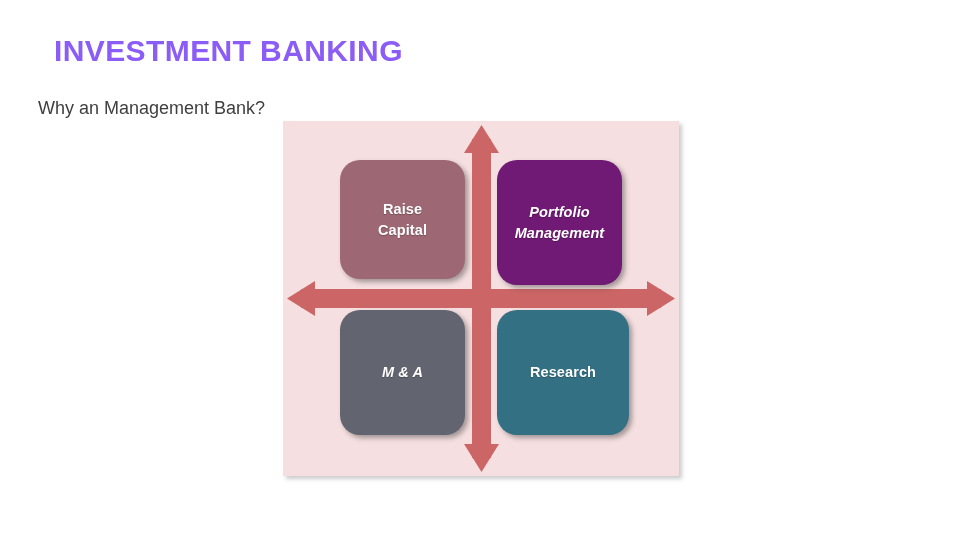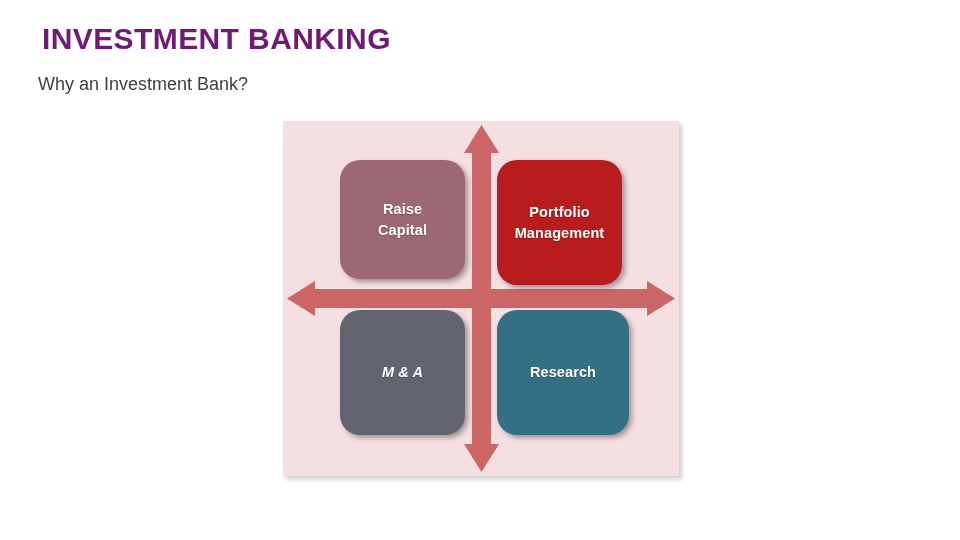--- a/index.html
+++ b/index.html
@@ -18,24 +18,24 @@
   
   #slide-header {
     position: absolute;
     left: 38px;
     top: 18px;
     width: 860px;
   }
   #page-title {
     font-size: 30px;
     font-weight: bold;
-    color: #701a75;
+    color: #8b5cf6;
     letter-spacing: 0.4px;
     line-height: 1.1;
-    margin: 4px;
+    margin: 16px;
     white-space: nowrap;
   }
   #page-subtitle {
     font-size: 18px;
     font-weight: normal;
     color: #3f3f3f;
     margin: 0;
     padding-top: 16px;
     line-height: 1.1;
     white-space: nowrap;
@@ -98,21 +98,21 @@
   }
   #quad-research {
     left: 214px; top: 189px; width: 132px; height: 125px;
   }
 </style>
 </head>
 <body>
 
 <div id="slide-header">
   <h1 id="page-title">INVESTMENT BANKING</h1>
-  <h2 id="page-subtitle">Why an Investment Bank?</h2>
+  <h2 id="page-subtitle">Why an Management Bank?</h2>
 </div>
 
 <div id="diagram-panel">
   <div id="diagram-stage">
 
     <svg id="cross-arrows" viewBox="0 0 396 355">
 
       <g>
         <rect x="189" y="18" width="19" height="319" fill="#cc6666"></rect>
         <polygon points="198.5,4 216,32 181,32" fill="#cc6666"></polygon>
@@ -124,21 +124,21 @@
         <polygon points="4,177.5 32,160 32,195" fill="#cc6666"></polygon>
         <polygon points="392,177.5 364,160 364,195" fill="#cc6666"></polygon>
       </g>
     </svg>
 
     <div class="quad-box" id="quad-raise-capital" style="background:#9d6873;">
       <span class="quad-label">Raise
 Capital</span>
     </div>
 
-    <div class="quad-box" id="quad-portfolio-management" style="background:#b91c1c;">
+    <div class="quad-box" id="quad-portfolio-management" style="background:#701a75;font-style:italic;">
       <span class="quad-label">Portfolio
 Management</span>
     </div>
 
     <div class="quad-box" id="quad-ma" style="background:#62646f;">
       <span class="quad-label">M &amp; A</span>
     </div>
 
     <div class="quad-box" id="quad-research" style="background:#347083;">
       <span class="quad-label">Research</span>

